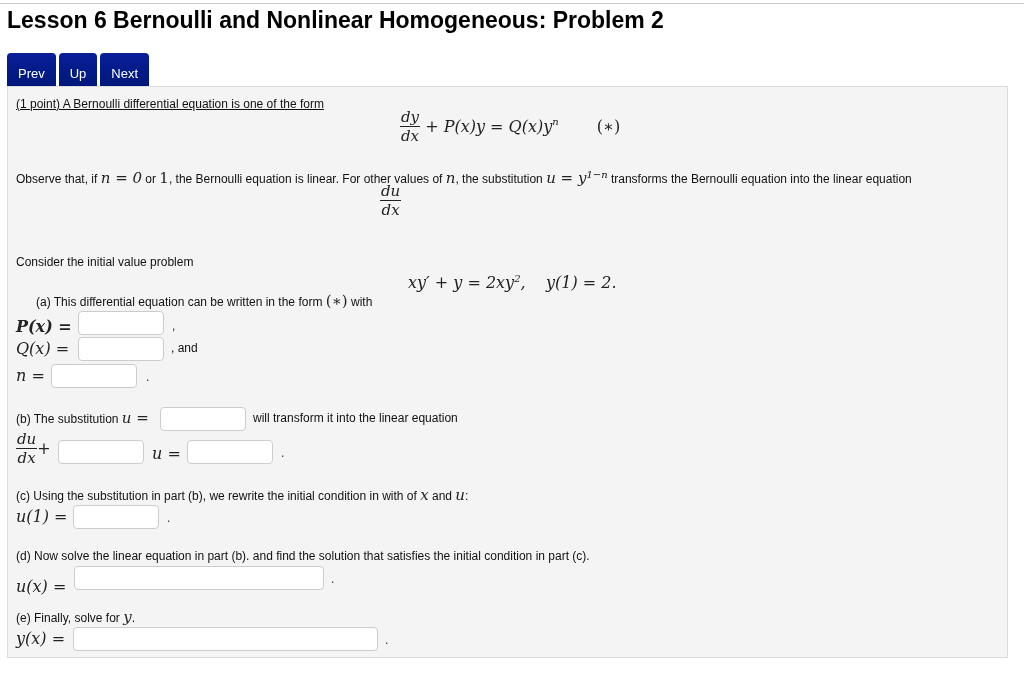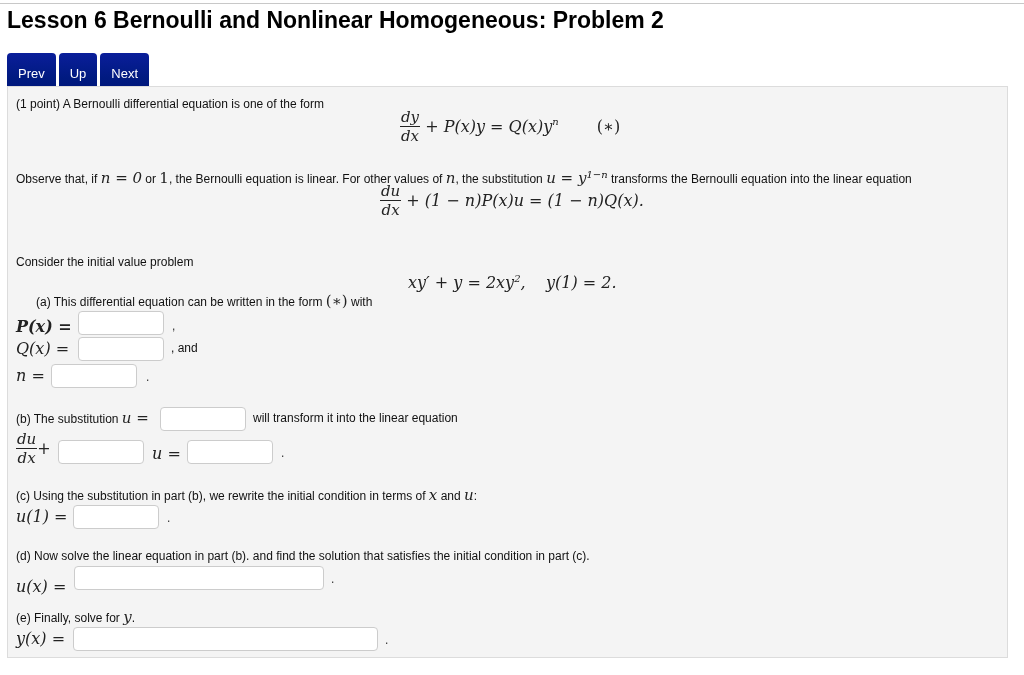--- a/index.html
+++ b/index.html
@@ -46,42 +46,41 @@
 <h1 class="page-title">Lesson 6 Bernoulli and Nonlinear Homogeneous: Problem 2</h1>
 
 <div class="nav">
   <button class="nav-btn">Prev</button>
   <button class="nav-btn">Up</button>
   <button class="nav-btn">Next</button>
 </div>
 
 <div class="panel">
 
-  <div class="abs txt" style="left:8px; top:10px;">(1 point) A Bernoulli differential equation is one of the form</div>
+  <div class="abs txt" style="left:8px; top:10px;text-decoration:underline;">(1 point) A Bernoulli differential equation is one of the form</div>
 
   <div class="abs math" style="left:392px; top:22px;">
     <span class="frac">
       <span class="num">dy</span>
       <span class="den">dx</span>
     </span>
     <span class="mi" style="vertical-align:middle;">+ P(x)y = Q(x)y</span><sup class="mi">n</sup>
     <span style="display:inline-block; width:28px;"></span>
     <span style="vertical-align:middle;">(∗)</span>
   </div>
 
   <div class="abs txt" style="left:8px; top:80px;">
     <span>Observe that, if </span><span class="math mi" style="font-size:15px;">n = 0</span><span> or </span><span class="math" style="font-size:15px;">1</span><span>, the Bernoulli equation is linear. For other values of </span><span class="math mi" style="font-size:15px;">n</span><span>, the substitution </span><span class="math mi" style="font-size:15px;">u = y</span><sup class="mi" style="font-family:'DejaVu Serif',serif;">1−n</sup><span> transforms the Bernoulli equation into the linear equation</span>
   </div>
 
   <div class="abs math" style="left:372px; top:96px;">
     <span class="frac">
       <span class="num">du</span>
       <span class="den">dx</span>
     </span>
-    <span class="mi" style="vertical-align:middle;">+ (1 − n)P(x)u = (1 − n)Q(x).</span>
   </div>
 
   <div class="abs txt" style="left:8px; top:168px;">Consider the initial value problem</div>
 
   <div class="abs math mi" style="left:400px; top:186px;">
     <span>xy′ + y = 2xy</span><sup>2</sup><span style="white-space:pre;">,    y(1) = 2.</span>
   </div>
 
   <div class="abs txt" style="left:8px; top:207px;margin-left:20px;">
     <span>(a) This differential equation can be written in the form </span><span class="math" style="font-size:15px;">(∗)</span><span> with</span>
@@ -110,21 +109,21 @@
       <span class="num">du</span>
       <span class="den">dx</span>
     </span><span style="vertical-align:middle;">+</span>
   </div>
   <input class="ans" style="left: 50px; top: 353px; width: 86px;" type="text" value="">
   <div class="abs math mi" style="left:144px; top:357px;">u =</div>
   <input class="ans" style="left: 179px; top: 353px; width: 86px;" type="text" value="">
   <div class="abs punct" style="left:273px; top:359px;">.</div>
 
   <div class="abs txt" style="left:8px; top:401px;">
-    <span>(c) Using the substitution in part (b), we rewrite the initial condition in terms of </span><span class="math mi" style="font-size:15px;">x</span><span> and </span><span class="math mi" style="font-size:15px;">u</span><span>:</span>
+    <span>(c) Using the substitution in part (b), we rewrite the initial condition in with of </span><span class="math mi" style="font-size:15px;">x</span><span> and </span><span class="math mi" style="font-size:15px;">u</span><span>:</span>
   </div>
   <div class="abs math mi" style="left:8px; top:420px;">u(1) =</div>
   <input class="ans" style="left: 65px; top: 418px; width: 86px;" type="text" value="">
   <div class="abs punct" style="left:159px; top:424px;">.</div>
 
   <div class="abs txt" style="left:8px; top:462px;">(d) Now solve the linear equation in part (b). and find the solution that satisfies the initial condition in part (c).</div>
   <div class="abs math mi" style="left:8px; top:481px;margin-top:9px;">u(x) =</div>
   <input class="ans" style="left: 66px; top: 479px; width: 250px;" type="text" value="">
   <div class="abs punct" style="left:323px; top:485px;">.</div>
 

